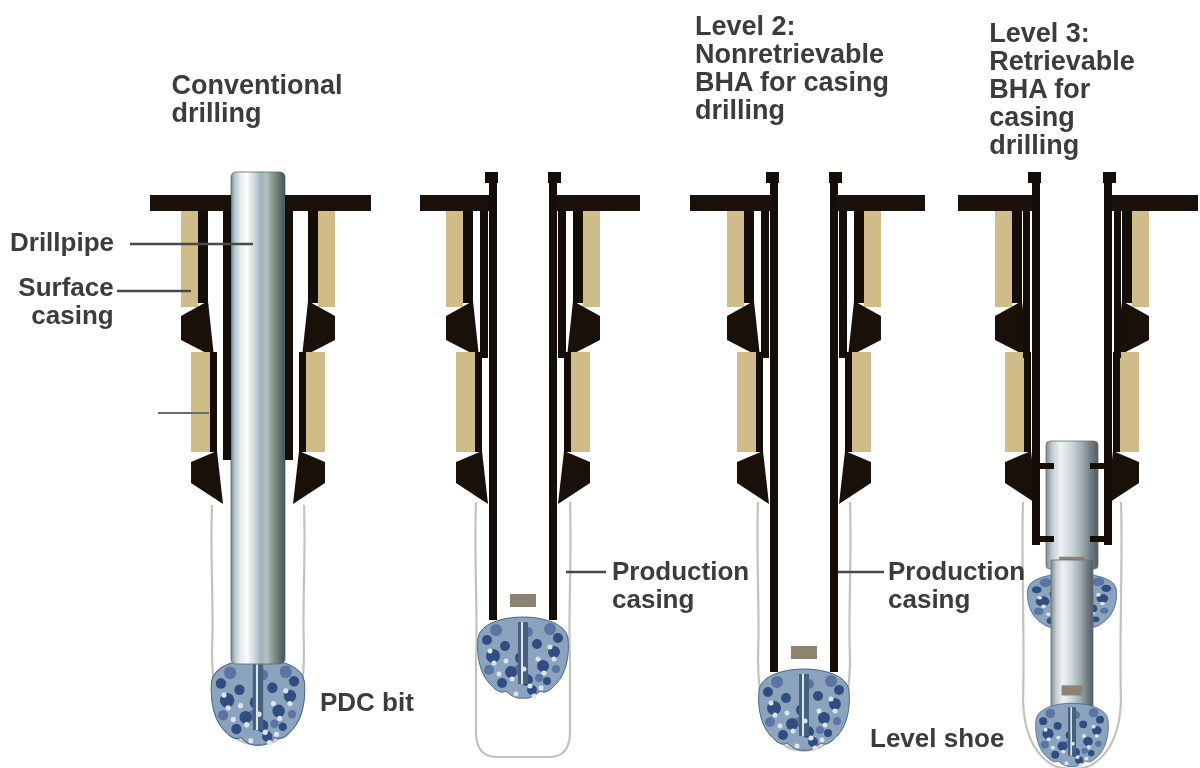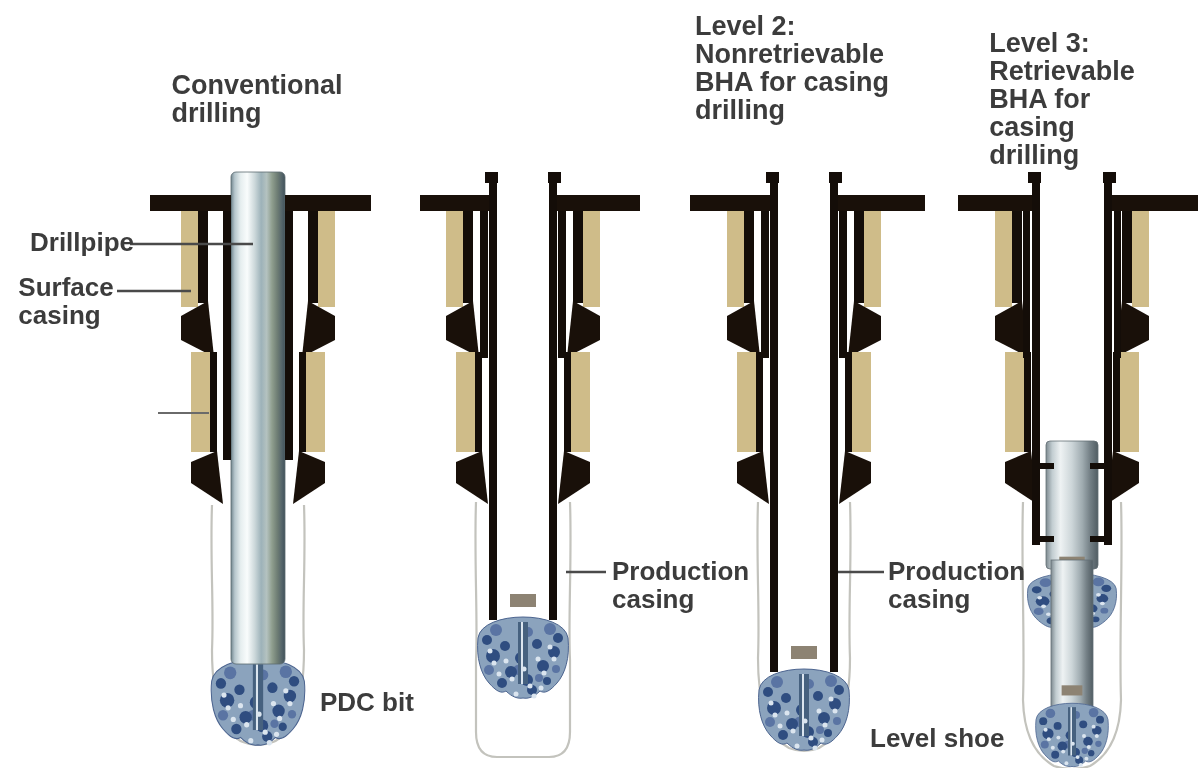--- a/index.html
+++ b/index.html
@@ -12,21 +12,21 @@
   .lbl{
     position:absolute;
     font:700 26px/27.5px "Liberation Sans",sans-serif;
     color:var(--text,#3c3c3c);
     white-space:pre-line;
   }
   .ttl{
     font:700 27px/28px "Liberation Sans",sans-serif;
     text-align:left;transform:translateX(-50%);
   }
-  .ctr{transform:translateX(-50%);text-align:left;}
+  .ctr{transform:translateX(-50%);text-align:right;}
   
   .ink{fill:var(--ink,#191009);}
   .blk{fill:var(--casing_line,#140d08);}
   .tan{fill:var(--surface_casing_tan,#cfbc89);}
   .hole{fill:none;stroke:var(--hole_outline,#c3c3bd);stroke-width:2.2;}
   .pipe{fill:url(#gm);stroke:#5a6a70;stroke-width:0.8;}
   .m2{fill:url(#gm2);stroke:#636f75;stroke-width:0.8;}
   .leader{stroke:var(--leader_line,#4a4a4a);stroke-width:2.4;}
   .leader2{stroke:#6a6a6a;stroke-width:2;}
   .bb{fill:var(--bit_base,#8ba3bd);stroke:#4d6590;stroke-width:1;}
@@ -205,26 +205,26 @@
   <line class="leader" x1="566" y1="572" x2="606" y2="572"></line>
   <line class="leader" x1="838" y1="572" x2="884" y2="572"></line>
 </svg>
 
   <div class="lbl ttl" style="left:257px;top:71px">Conventional
 drilling</div>
   <div class="lbl ttl" style="left:792px;top:12px">Level 2:
 Nonretrievable
 BHA for casing
 drilling</div>
-  <div class="lbl ttl" style="left:1062px;top:29px">Level 3:
+  <div class="lbl ttl" style="left:1062px;top:19px">Level 3:
 Retrievable
 BHA for casing
 drilling</div>
 
-  <div class="lbl" style="left:30px;top:229px">Drillpipe</div>
+  <div class="lbl" style="left:10px;top:229px">Drillpipe</div>
   <div class="lbl ctr" style="left:66px;top:274px">Surface
 casing</div>
   <div class="lbl" style="left:320px;top:689px">PDC bit</div>
   <div class="lbl" style="left:612px;top:558px">Production
 casing</div>
   <div class="lbl" style="left:888px;top:558px">Production
 casing</div>
   <div class="lbl" style="left:870px;top:725px">Level shoe</div>
 
 </div>

